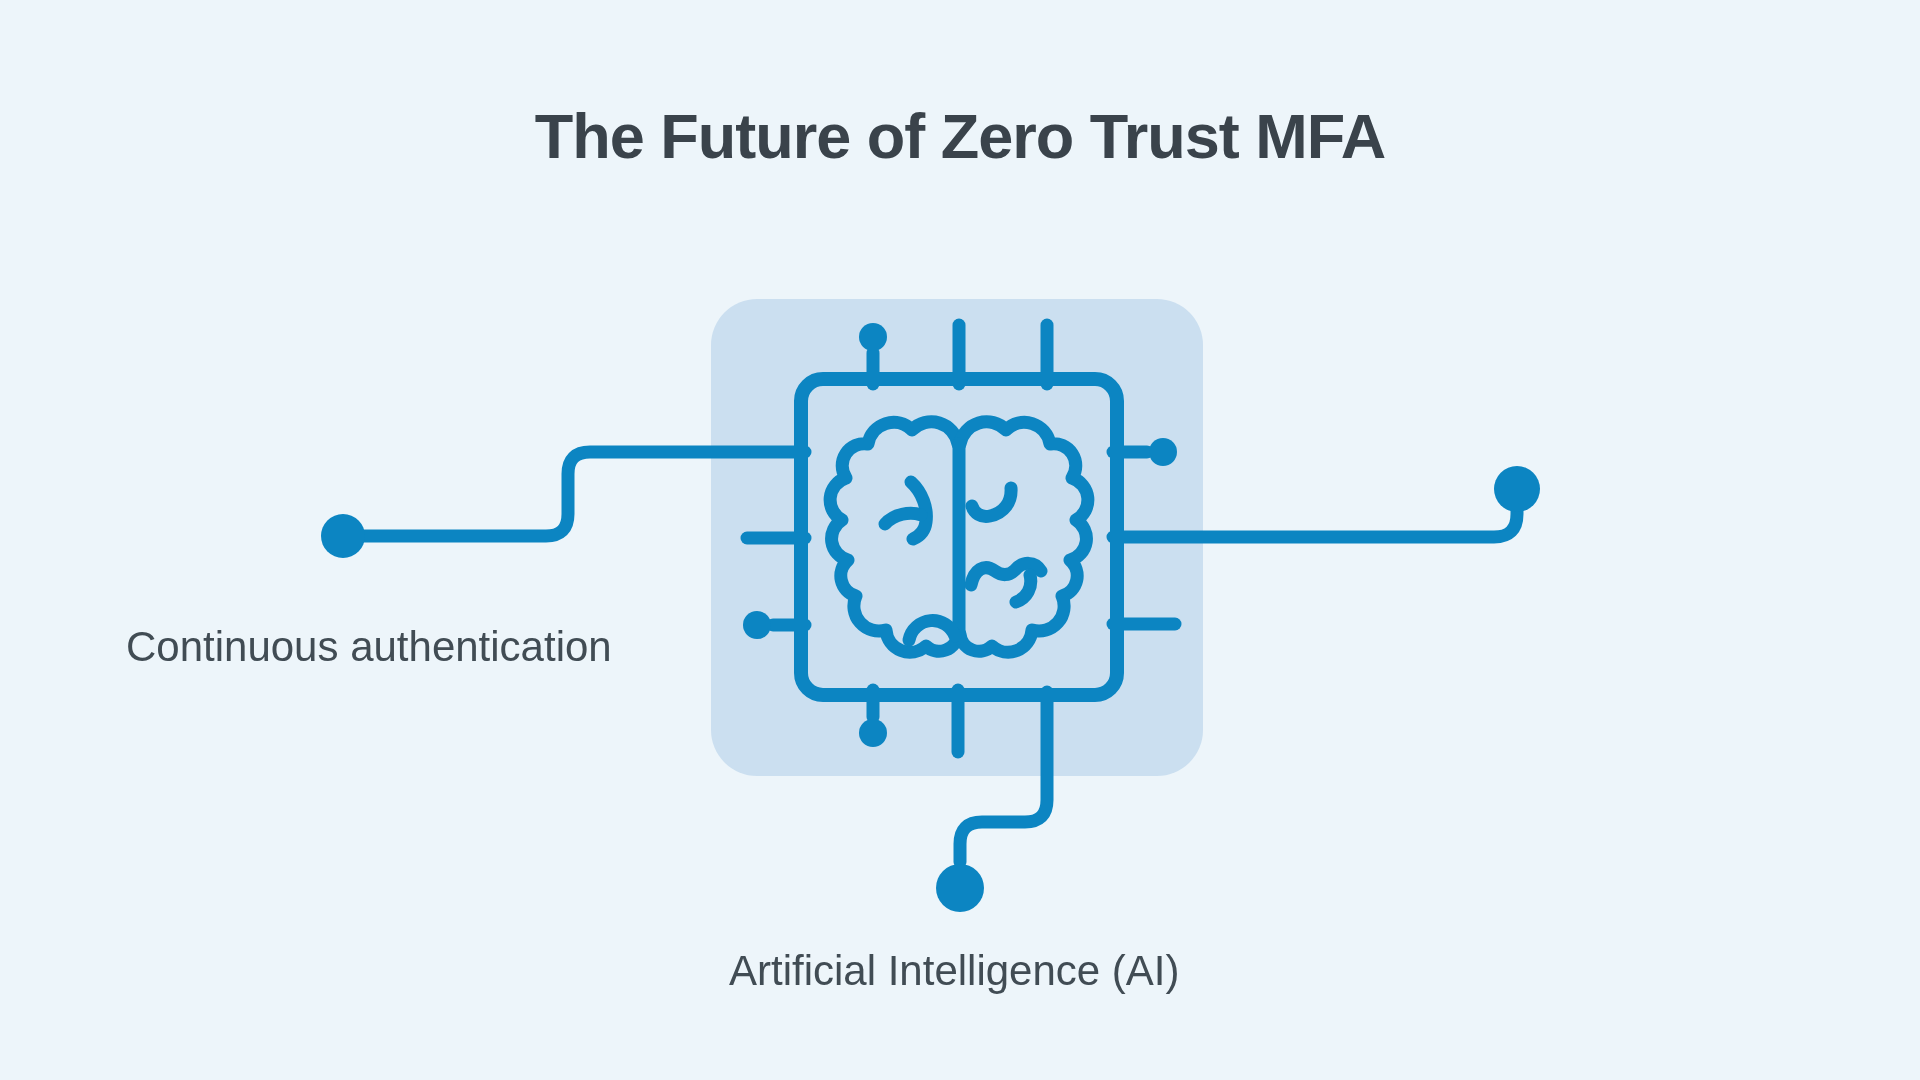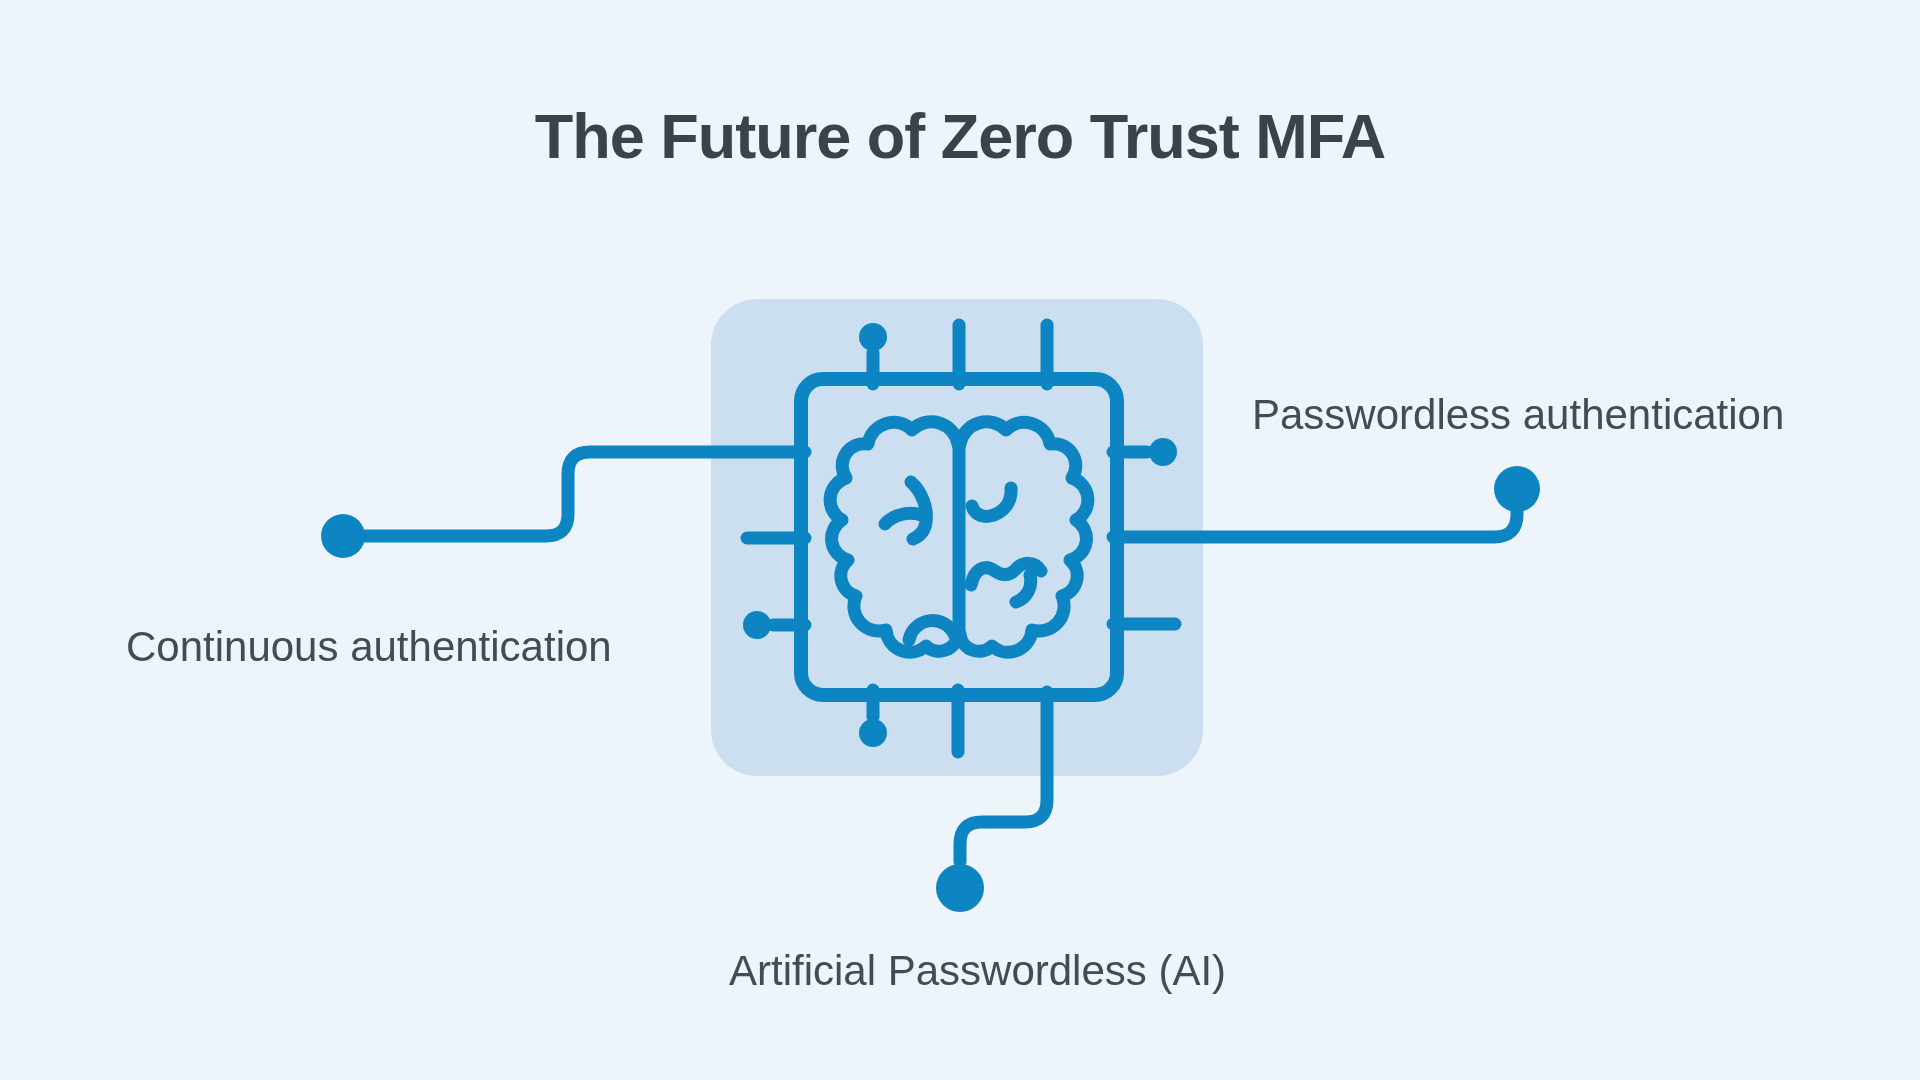--- a/index.html
+++ b/index.html
@@ -108,16 +108,15 @@
       <path d="M885,524 C894,514 910,511 921,515"></path>
 
       <path d="M1011,488 C1012,502 1004,513 990,516 C981,518 974,513 972,506"></path>
 
       <path d="M971,585 C974,570 984,563 995,571 C1002,576 1009,576 1015,570 C1023,561 1035,561 1041,571"></path>
       <path d="M1030,575 C1033,587 1027,598 1016,602"></path>
     </g>
   </svg>
 
   <div class="node-label label-left">Continuous authentication</div>
-  <div class="node-label label-right">Passwordless authentication</div>
-  <div class="node-label label-bottom">Artificial Passwordless (AI)</div>
+  <div class="node-label label-bottom">Artificial Intelligence (AI)</div>
 
 </div>
 
 </body></html>

